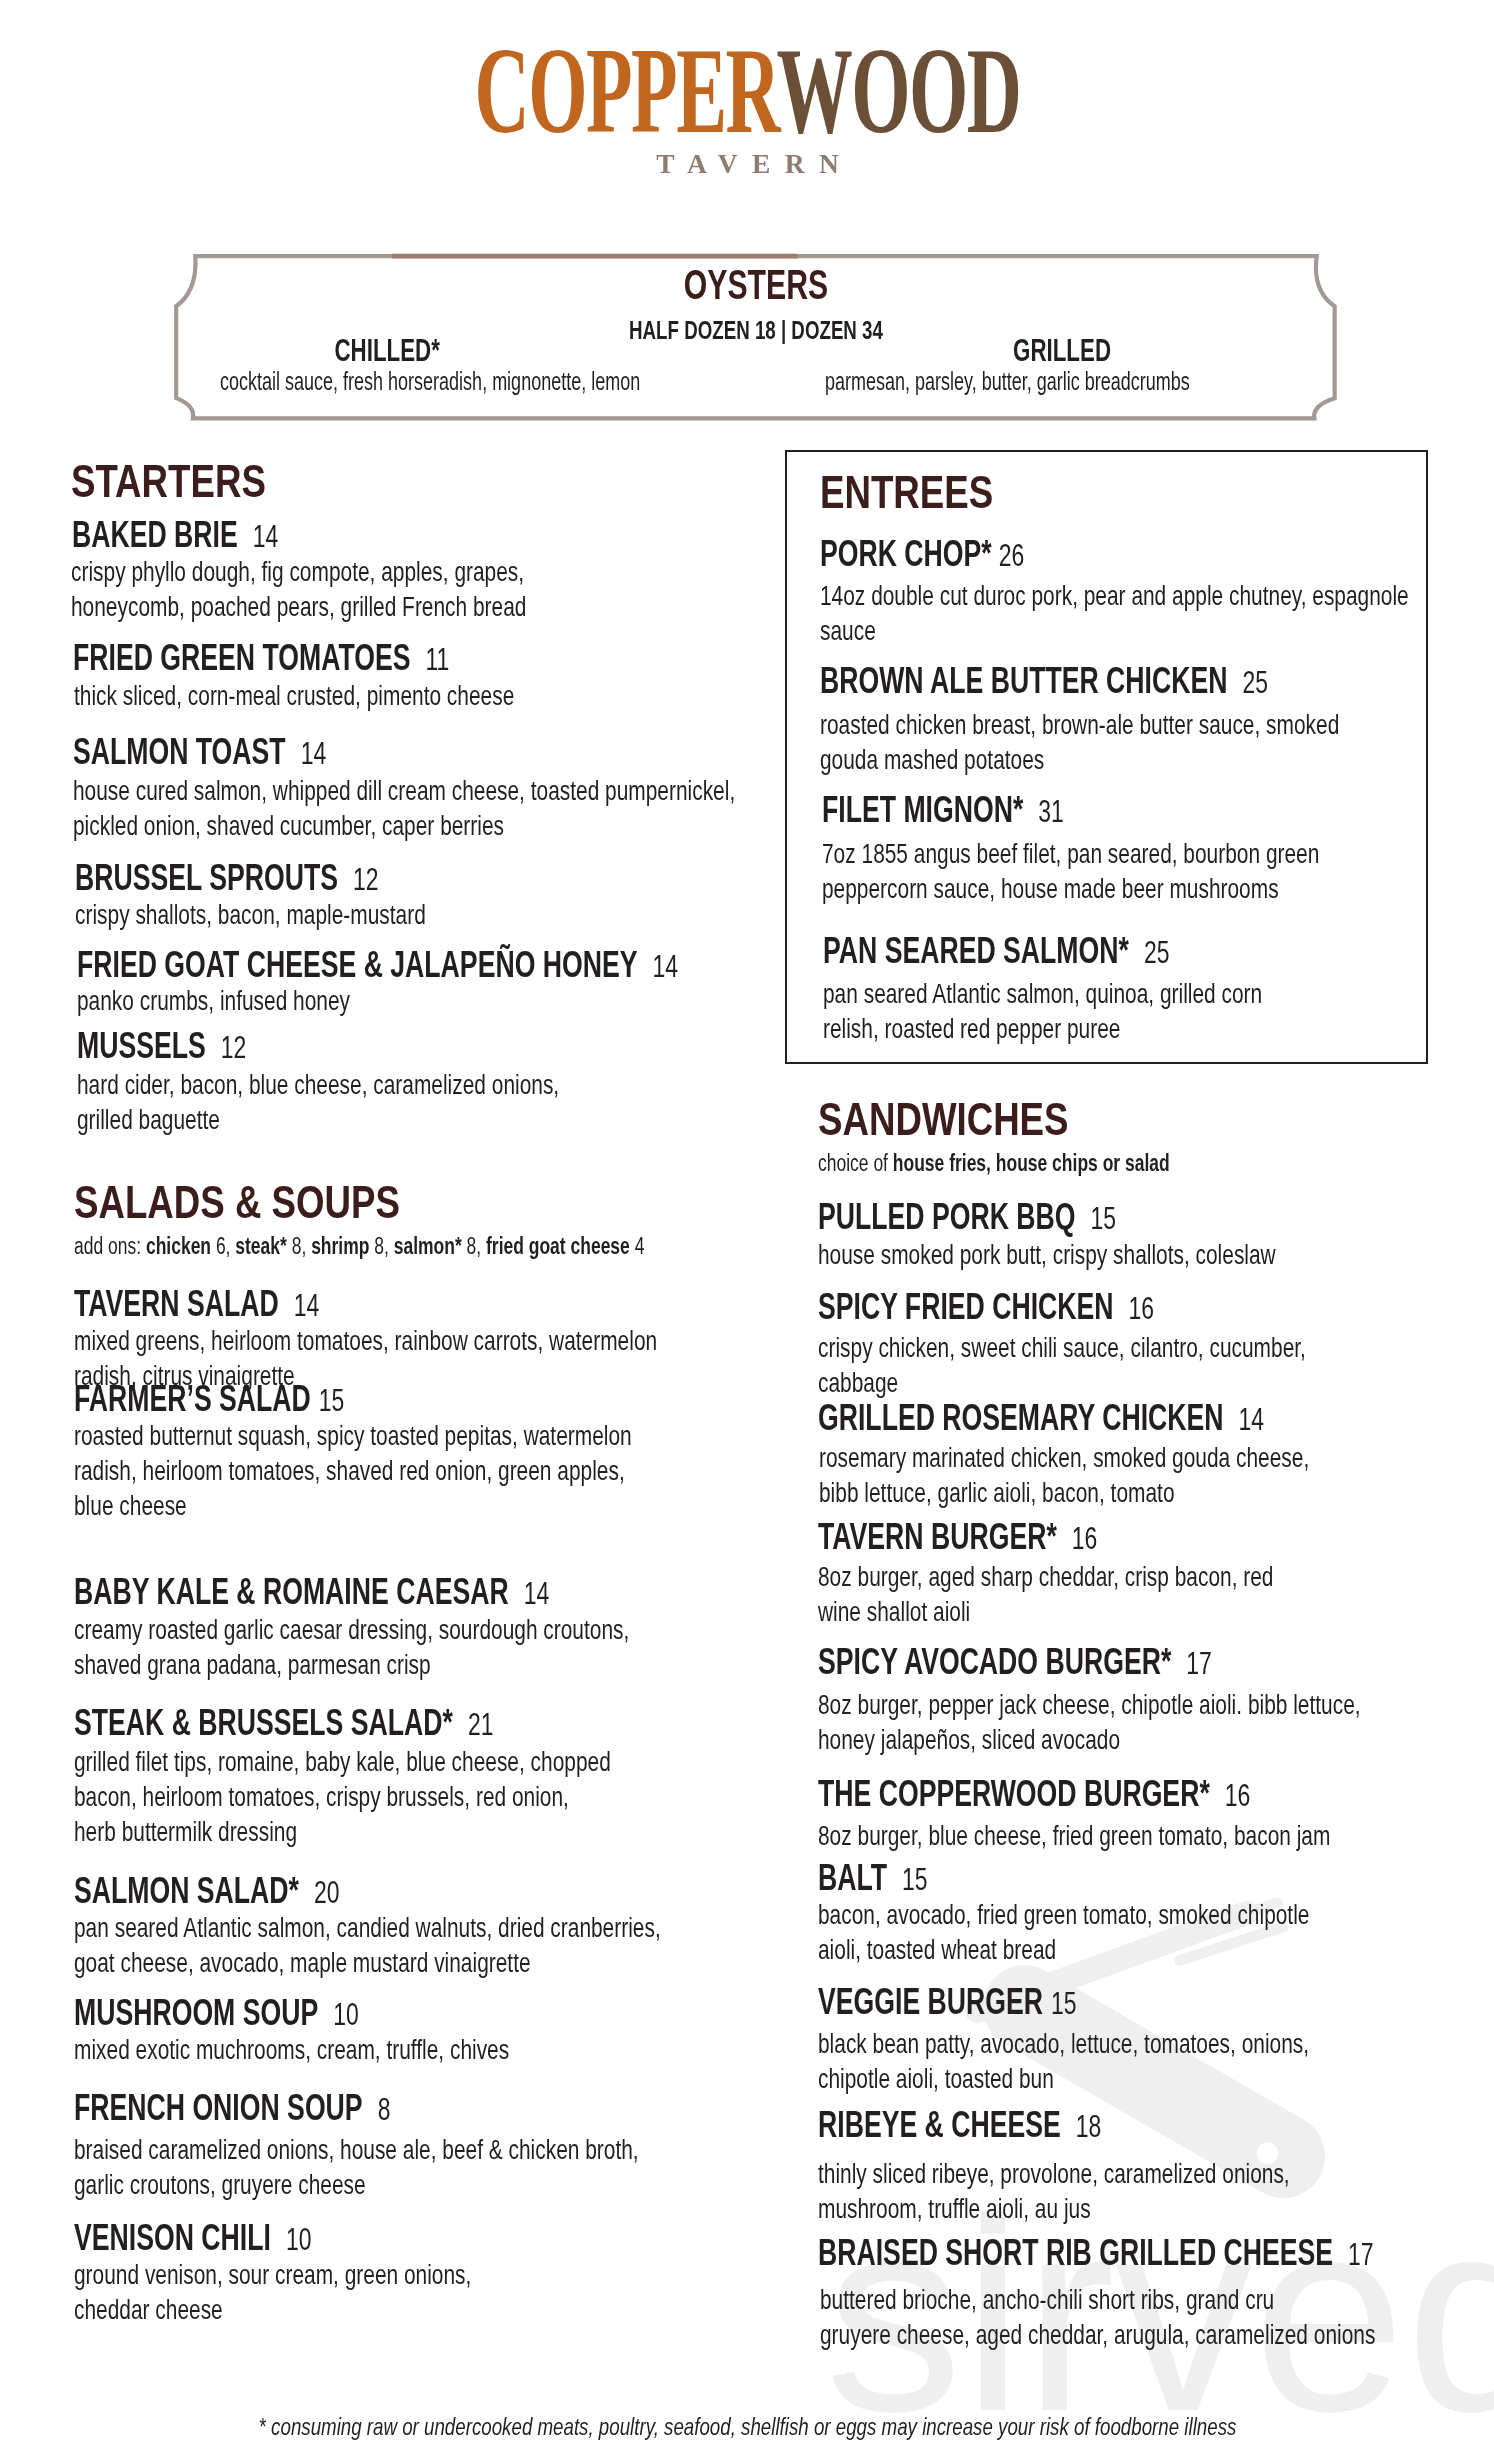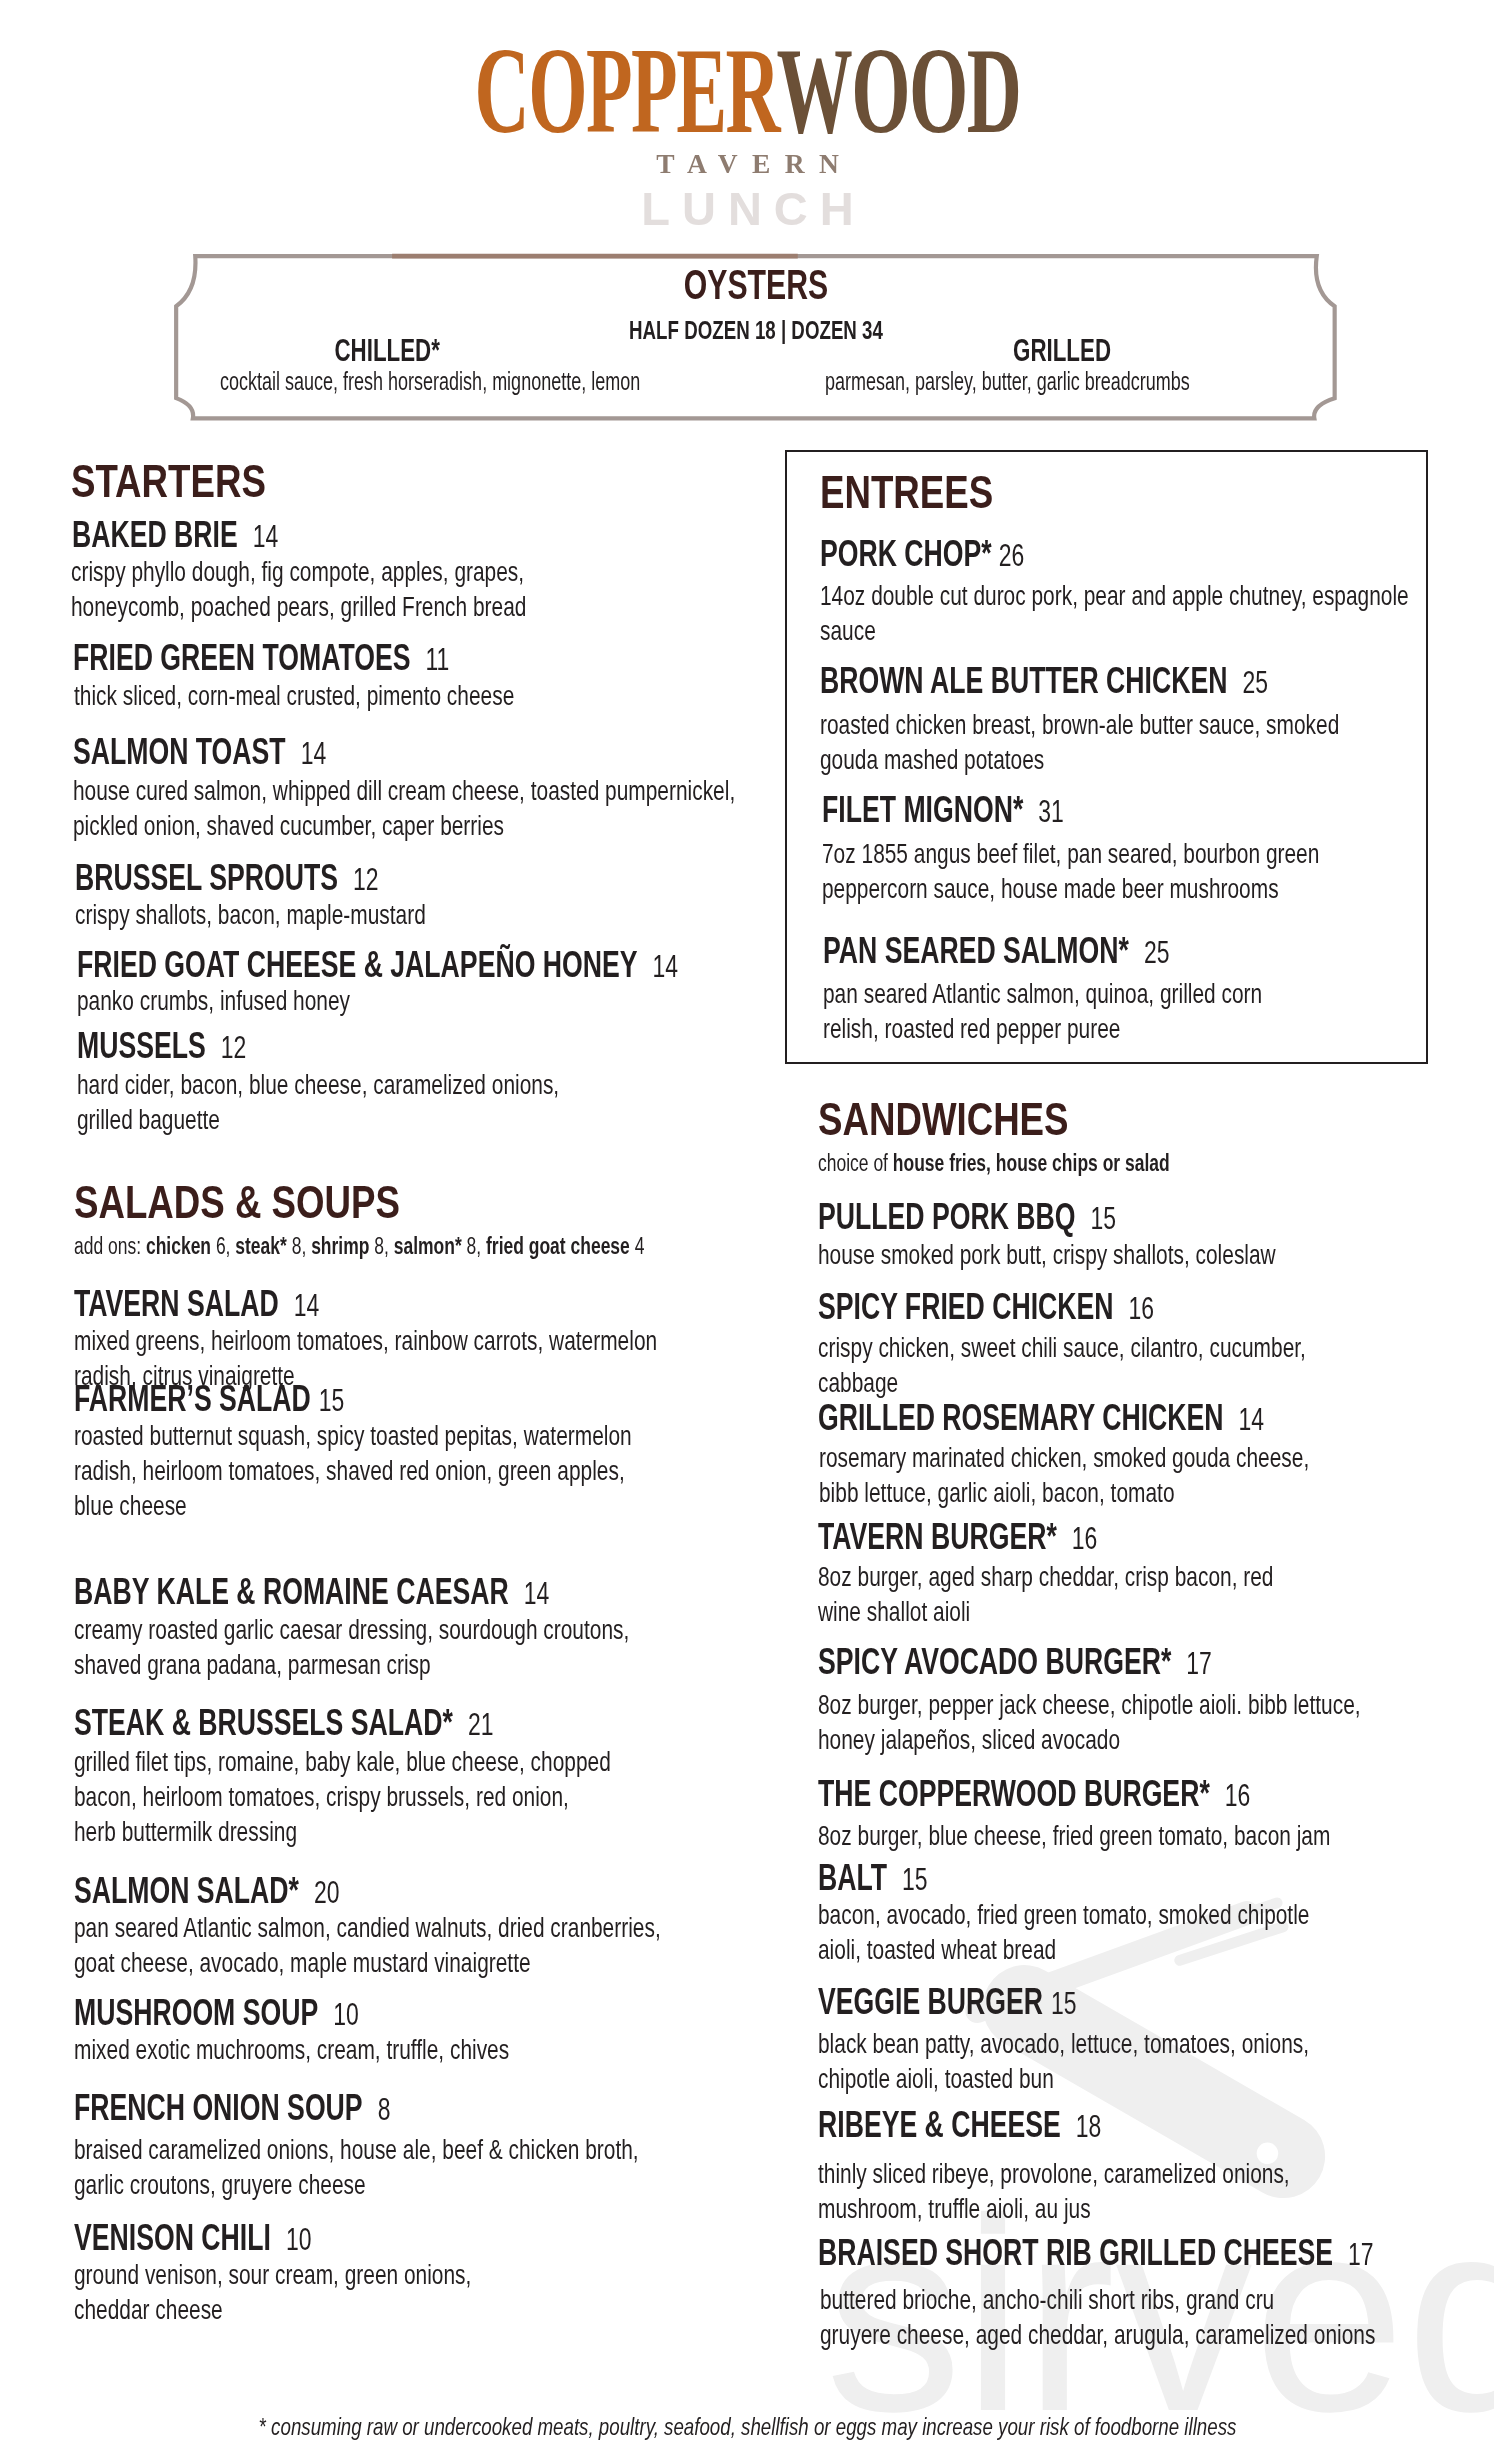--- a/index.html
+++ b/index.html
@@ -92,21 +92,20 @@
   </svg>
   <div style="position:absolute;left:825px;top:2177px;font-size:275px;line-height:1;color:#efefef;font-family:'Liberation Sans',sans-serif;font-weight:normal;">sirved</div>
 </div>
 
 <div class="content">
 
   <div class="brand">
     <span class="copper">COPPER</span><span class="wood">WOOD</span>
   </div>
   <div class="tavern">TAVERN</div>
-  <div class="lunch">LUNCH</div>
 
   <div class="oyster-box">
     <svg width="1172" height="173" viewBox="0 0 1960 290">
       <path d="M40 12 L1920 12 Q1912 70 1950 96 L1950 250 Q1912 262 1916 284 L36 284 Q40 262 8 250 L8 96 Q44 70 40 12 Z" fill="none" stroke="#a39894" stroke-width="7"></path>
       <line x1="370" y1="12" x2="1050" y2="12" stroke="#9c7e70" stroke-width="8"></line>
     </svg>
     <div class="oy-title">OYSTERS</div>
     <div class="oy-price">HALF DOZEN 18 | DOZEN 34</div>
     <div class="oy-col-title" style="left:144px;top:84px;">CHILLED*</div>
     <div class="oy-col-desc" style="left:50px;top:118px;">cocktail sauce, fresh horseradish, mignonette, lemon</div>

